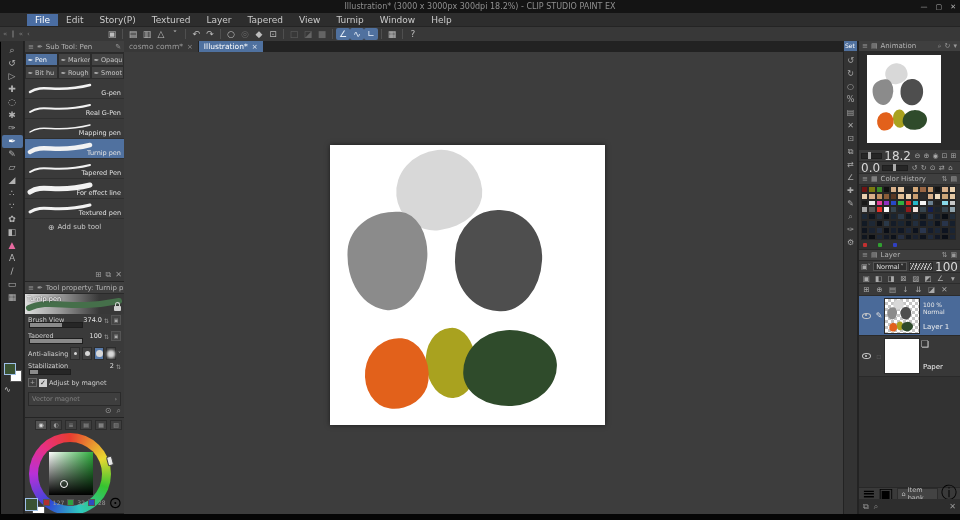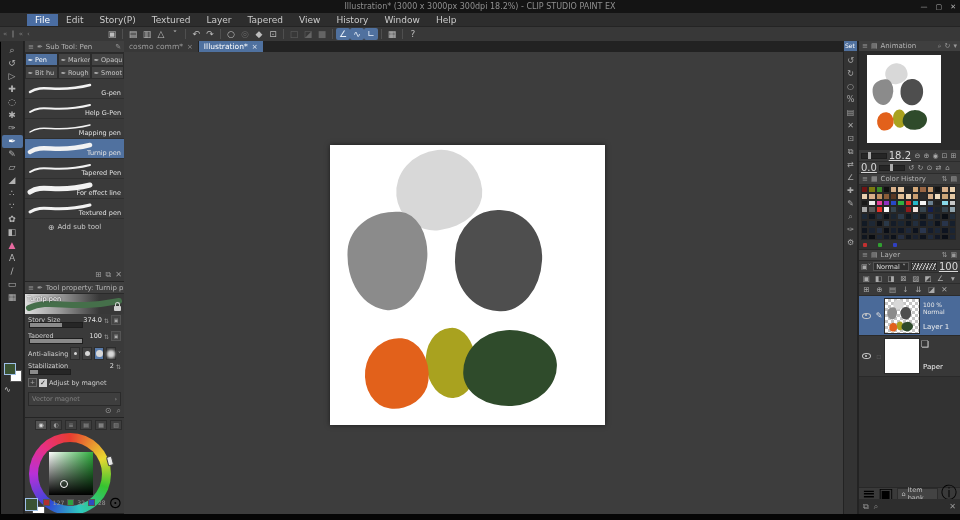--- a/index.html
+++ b/index.html
@@ -106,21 +106,21 @@
   .bl5{left:133px;top:185px;width:94px;height:76px;border-radius:48% 52% 50% 50%/55% 48% 52% 45%;transform:rotate(-3deg);}
   .scale-wrap{position:absolute;width:275px;height:280px;transform-origin:0 0;}
   
   #rightcol{right:0;top:41px;width:102px;bottom:6px;background:#383838;border-left:1px solid #232323;box-sizing:border-box;display:flex;flex-direction:column;}
   .rrow{box-sizing:border-box;}
   #nav-thumb-area{height:98px;background:#2a2a2a;position:relative;}
   #nav-thumb{position:absolute;left:8px;top:3px;width:74px;height:88px;background:#fff;overflow:hidden;}
   .ctl-row{height:12px;display:flex;align-items:center;gap:2px;padding:0 2px;background:#3a3a3a;border-bottom:1px solid #2c2c2c;}
   .ctl-slider{width:34px;height:4px;background:#262626;border:1px solid #1e1e1e;position:relative;}
   .ctl-slider .knob{position:absolute;top:-2px;width:3px;height:7px;background:#aaa;}
-  .ctl-val{font-size:10px;color:#d8d8d8;text-decoration:underline;}
+  .ctl-val{font-size:12px;color:#d8d8d8;}
   .ctl-ic{font-size:7px;color:#a8a8a8;width:9px;text-align:center;}
   #hist-grid{padding:1px 2px;display:flex;flex-wrap:wrap;background:#313131;}
   .swatch{width:7.3px;height:6.8px;box-sizing:border-box;border:0.5px solid #262626;}
   #hist-dots{height:9px;display:flex;align-items:center;gap:11px;padding-left:4px;background:#313131;border-bottom:1px solid #272727;}
   .dot{width:4px;height:4px;border-radius:1px;}
   
   .combo{width:38px;height:9px;background:#2e2e2e;border:1px solid #555;font-size:6.5px;color:#ddd;display:flex;align-items:center;justify-content:space-between;padding:0 2px;box-sizing:border-box;}
   .zigzag{width:26px;height:7px;background:repeating-linear-gradient(115deg,#bbb 0 1px,#444 1px 3px);border:1px solid #2a2a2a;}
   .lyr-ic{font-size:7.5px;color:#aaa;width:11px;text-align:center;}
   .layer-row{height:40px;display:flex;align-items:center;background:#383838;border-bottom:1px solid #2a2a2a;position:relative;}
@@ -155,21 +155,21 @@
   </div>
 
   <div class="abs" id="menubar">
       <span class="menu-item active">File</span>
       <span class="menu-item">Edit</span>
       <span class="menu-item">Story(P)</span>
       <span class="menu-item">Textured</span>
       <span class="menu-item">Layer</span>
       <span class="menu-item">Tapered</span>
       <span class="menu-item">View</span>
-      <span class="menu-item">History</span>
+      <span class="menu-item">Turnip</span>
       <span class="menu-item">Window</span>
       <span class="menu-item">Help</span>
     </div>
 
   <div class="abs" id="toolbar">
     <div id="tb-collapse">
         <span class="tb-chev">«</span>
         <span class="tb-chev">∥</span>
         <span class="tb-chev">«</span>
         <span class="tb-chev">‹</span>
@@ -283,21 +283,21 @@
         <div class="brush-row">
           <svg width="66" height="17" viewBox="0 0 66 17">
             <path d="M3 12 C 16 3 28 14 63 5" fill="none" stroke="#f2f2f2" stroke-width="2.5" stroke-linecap="round"></path>
           </svg>
           <span class="brush-name">G-pen</span>
         </div>
         <div class="brush-row">
           <svg width="66" height="17" viewBox="0 0 66 17">
             <path d="M3 12 C 16 3 28 14 63 5" fill="none" stroke="#f2f2f2" stroke-width="2" stroke-linecap="round"></path>
           </svg>
-          <span class="brush-name">Help G-Pen</span>
+          <span class="brush-name">Real G-Pen</span>
         </div>
         <div class="brush-row">
           <svg width="66" height="17" viewBox="0 0 66 17">
             <path d="M3 12 C 16 3 28 14 63 5" fill="none" stroke="#f2f2f2" stroke-width="1.5" stroke-linecap="round"></path>
           </svg>
           <span class="brush-name">Mapping pen</span>
         </div>
         <div class="brush-row selected">
           <svg width="66" height="17" viewBox="0 0 66 17">
             <path d="M3 12 C 16 3 28 14 63 5" fill="none" stroke="#f2f2f2" stroke-width="4.5" stroke-linecap="round"></path>
@@ -344,21 +344,21 @@
     </div>
     <div id="pen-preview">
       <svg width="98" height="20" viewBox="0 0 98 20">
           <path d="M4 14 C 25 4 45 17 94 7" fill="none" stroke="#456f4a" stroke-width="6" stroke-linecap="round"></path>
         </svg>
       <div id="pen-preview-name">Turnip pen</div>
       <div id="pen-lock"></div>
     </div>
     <div class="fld">
       <div class="fld-top">
-        <span class="fld-label">Story Size</span>
+        <span class="fld-label">Brush View</span>
         <span class="fld-val">374.0</span>
         <span class="spin">⇅</span>
         <span class="fld-btn">▣</span>
       </div>
       <div class="slider" style="width:52px;">
           <div class="fill" style="width:32px;"></div>
         </div>
     </div>
     <div class="fld">
       <div class="fld-top">

